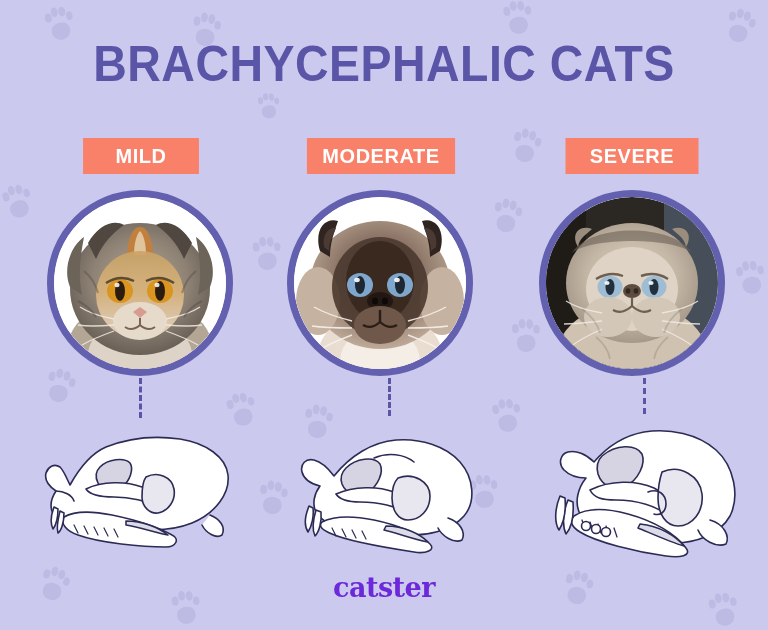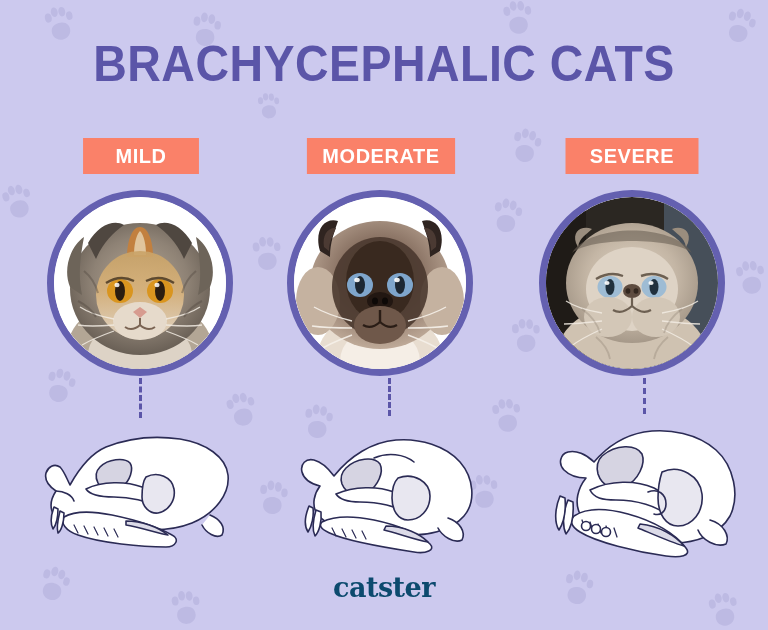--- a/index.html
+++ b/index.html
@@ -100,21 +100,21 @@
   .skull-2 { left: 278px; top: 412px; width: 222px; height: 145px; }
   .skull-3 { left: 524px; top: 408px; width: 228px; height: 152px; }
 
   
   .logo {
     position: absolute;
     left: 0;
     top: 572px;
     width: 768px;
     text-align: center;
-    color: #0c4a6e;
+    color: #6d28d9;
     font-family: "DejaVu Serif", serif;
     font-weight: 700;
     font-size: 27px;
     letter-spacing: -0.5px;
   }
 </style>
 </head>
 <body>
 
 <div id="infographic">

